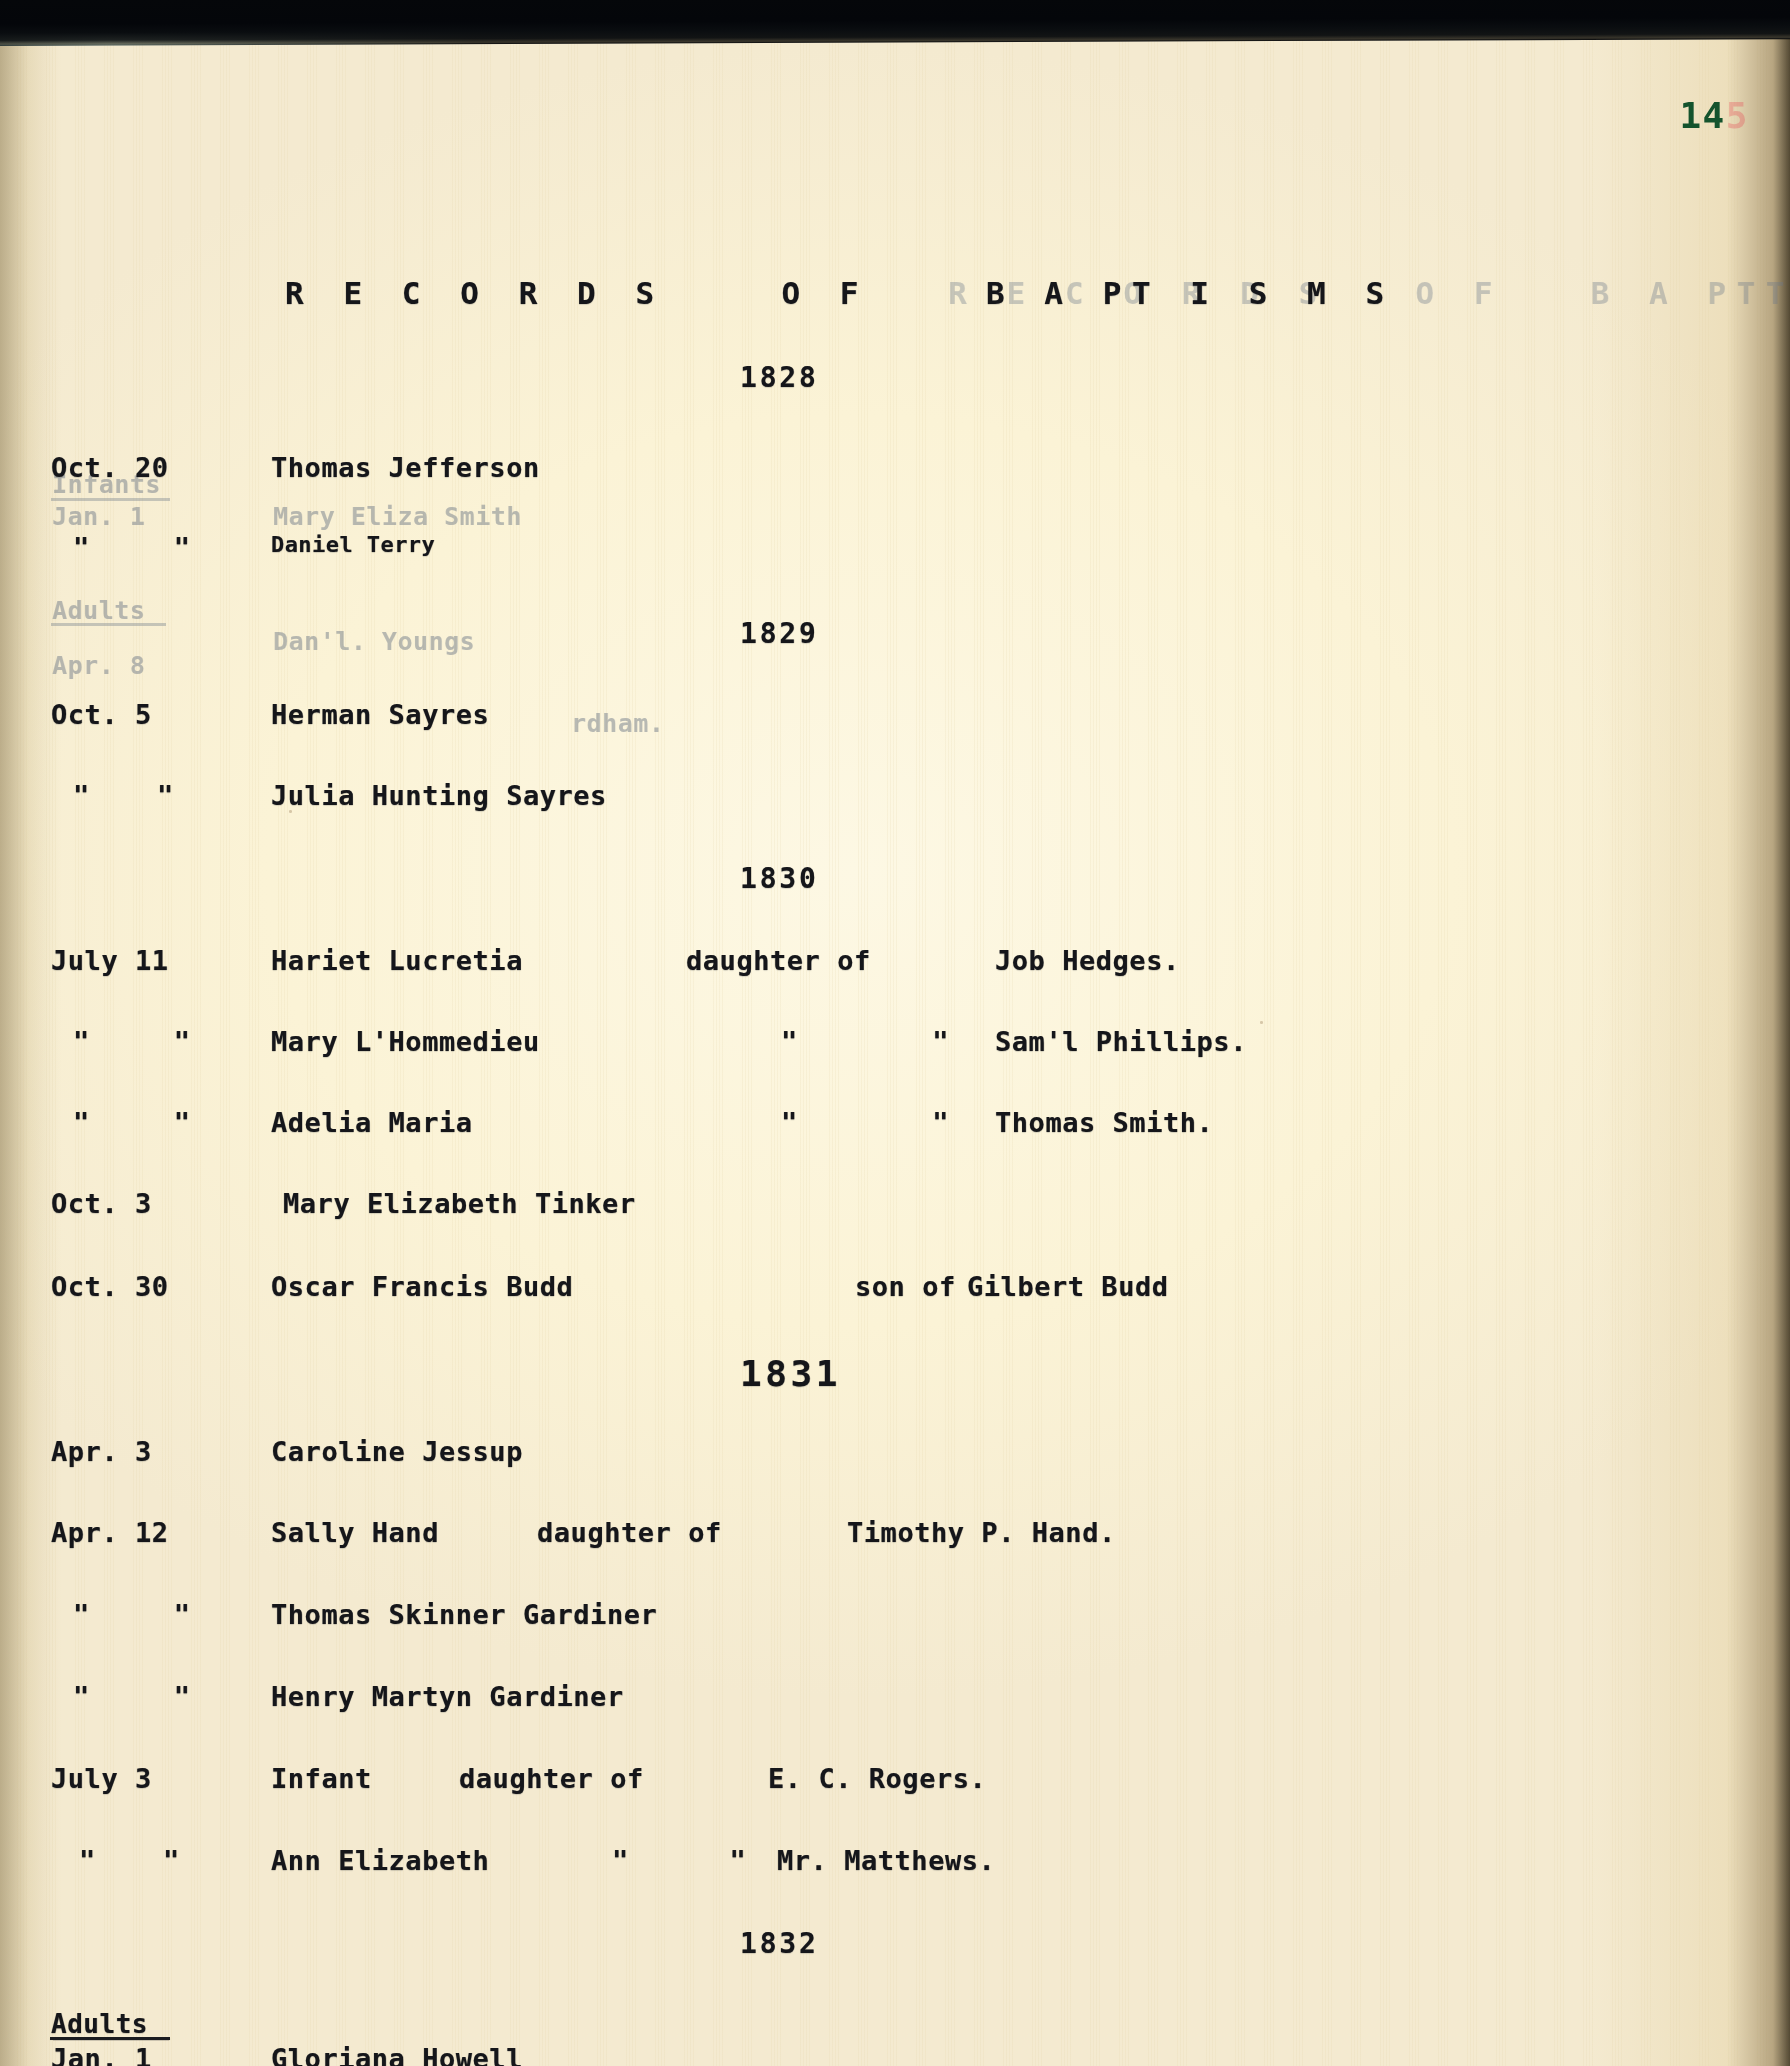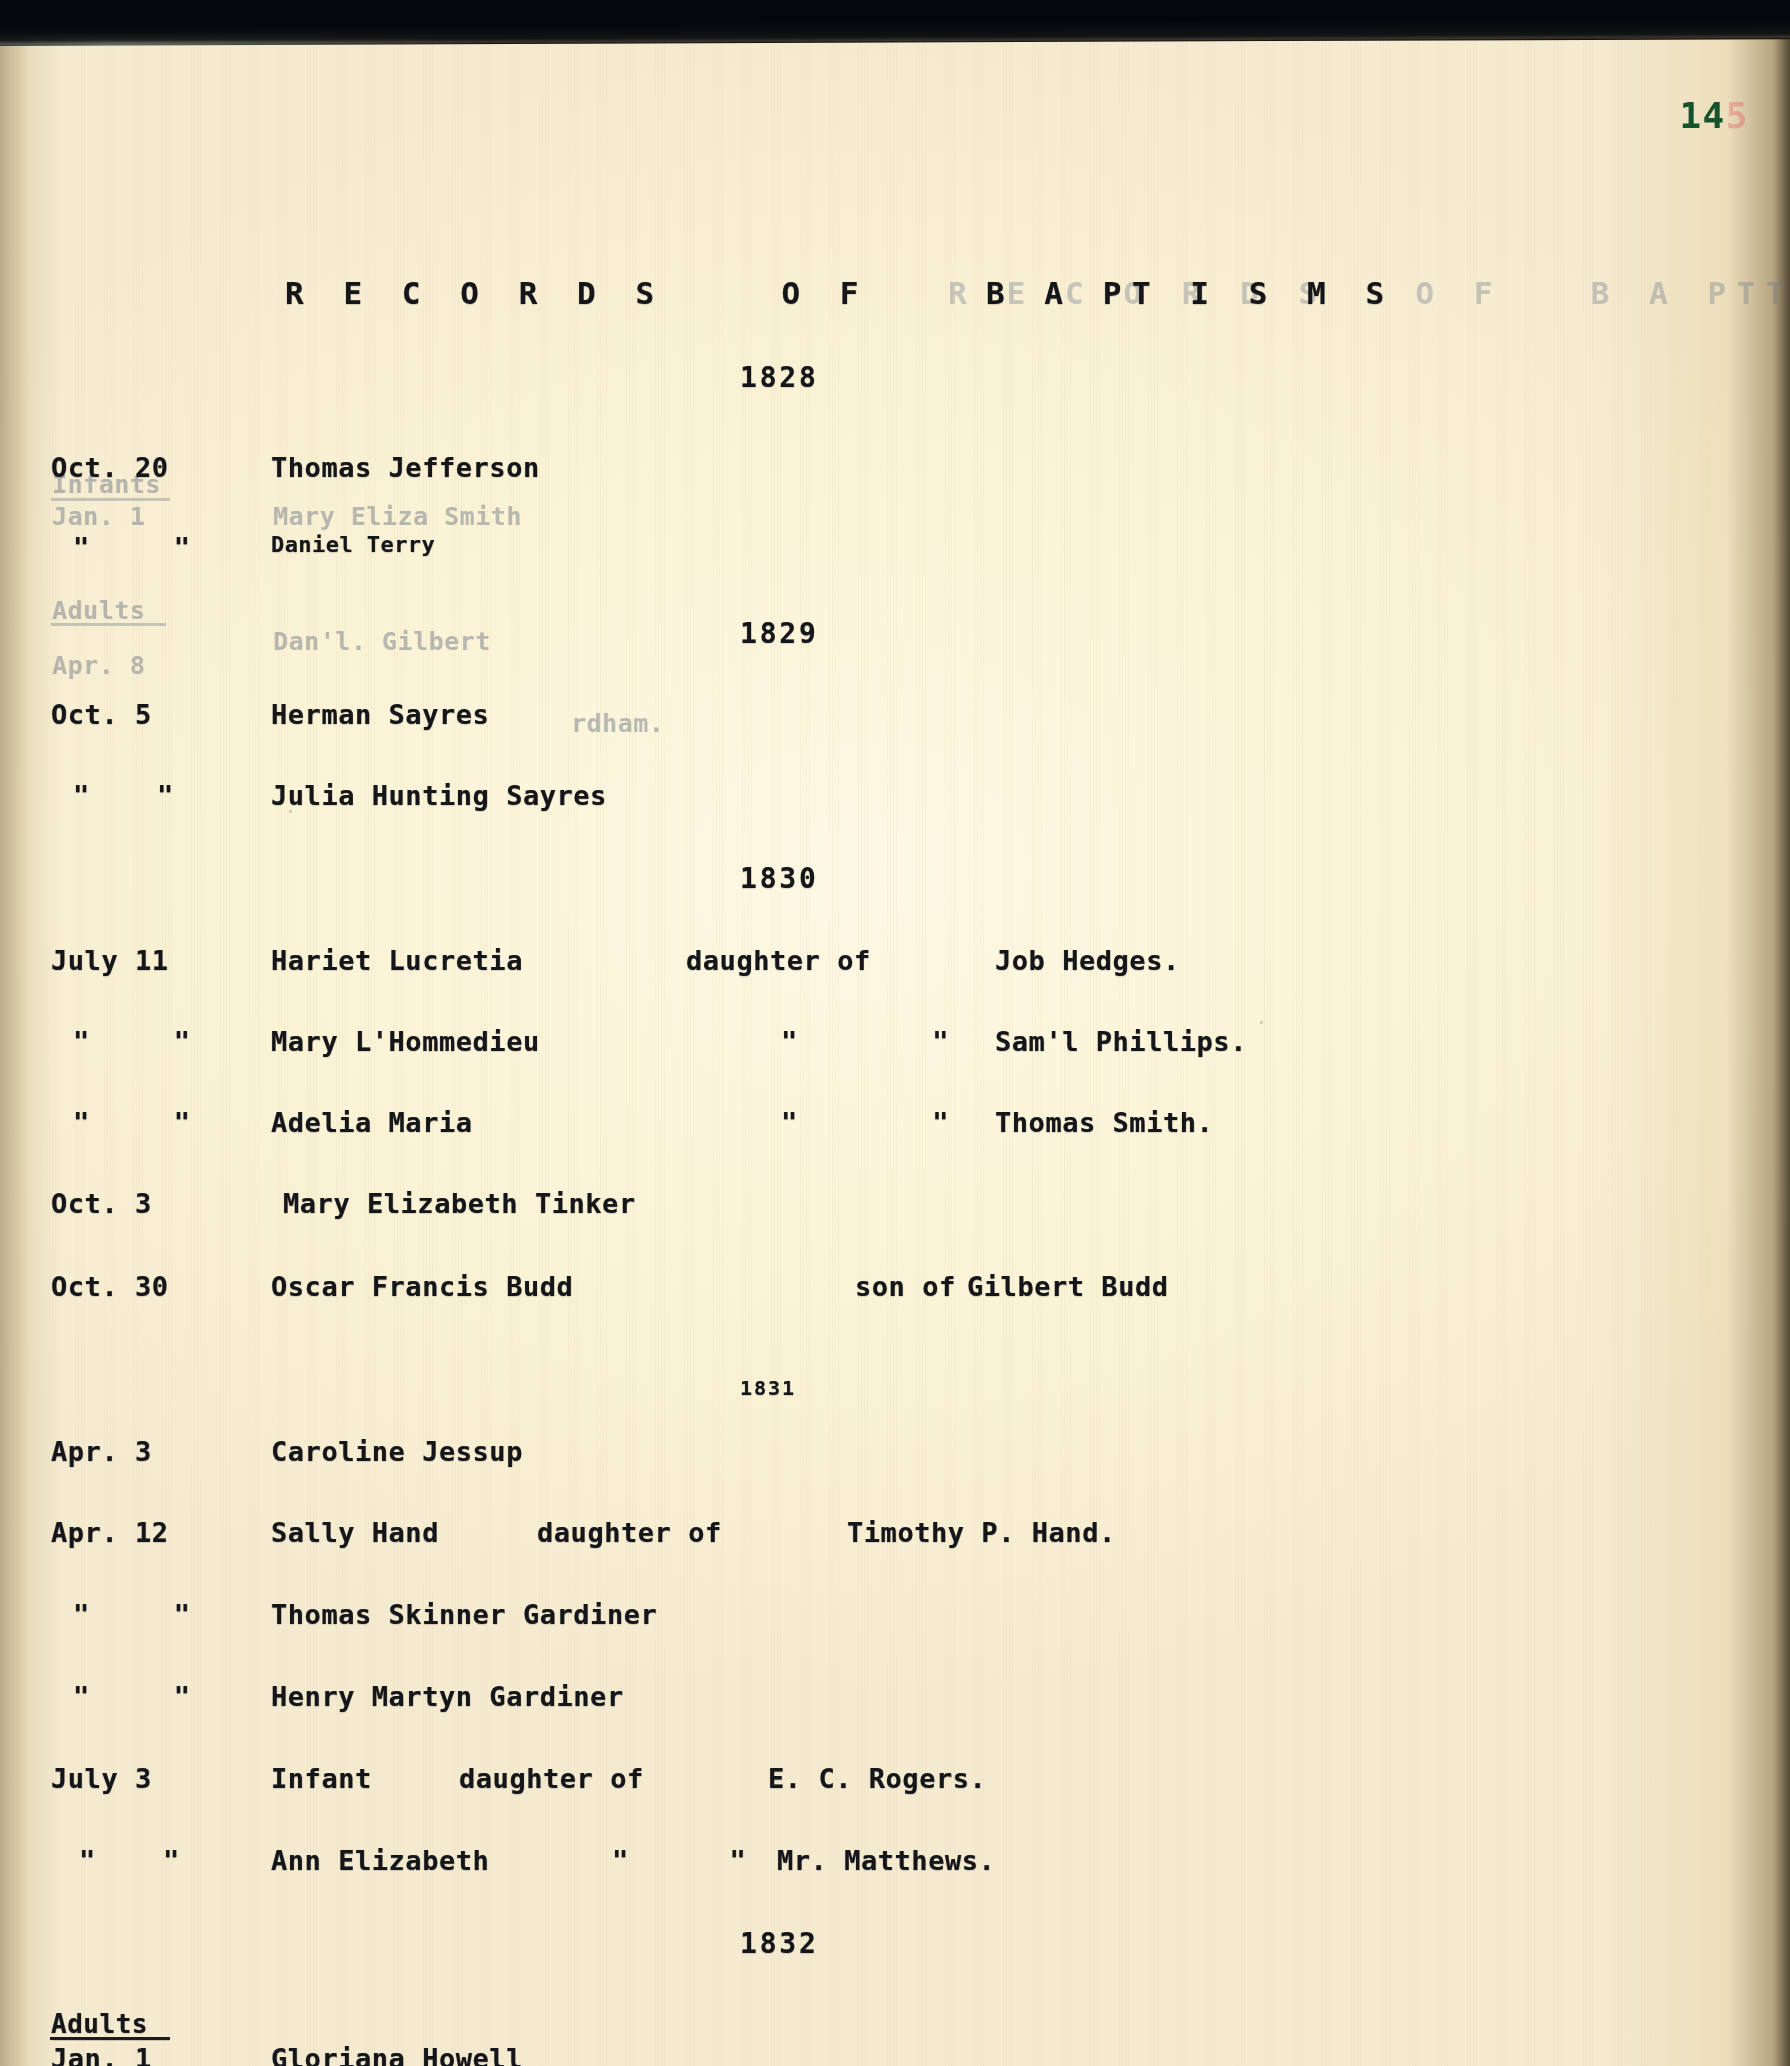--- a/index.html
+++ b/index.html
@@ -135,21 +135,21 @@
   <div class="ghost ghost-faint" style="left:948px; top:275px; font-size:31px; letter-spacing:0.34em;">R E C O R D S   O F   B A PTTISSMMSS</div>
 
   <div class="ghost" style="left:52px; top:470px; font-size:25px;">Infants</div>
   <div class="u-rule ghost-rule" style="left:51px; top:498px; width:119px; height:2.5px;"></div>
   <div class="ghost" style="left:52px; top:502px; font-size:25px;">Jan. 1</div>
   <div class="ghost" style="left:273px; top:502px; font-size:25px;">Mary Eliza Smith</div>
 
   <div class="ghost" style="left:52px; top:596px; font-size:25px;">Adults</div>
   <div class="u-rule ghost-rule" style="left:51px; top:623px; width:115px; height:2.5px;"></div>
   <div class="ghost" style="left:52px; top:651px; font-size:25px;">Apr. 8</div>
-  <div class="ghost" style="left:273px; top:627px; font-size:25px;">Dan'l. Gilbert</div>
+  <div class="ghost" style="left:273px; top:627px; font-size:25px;">Dan'l. Youngs</div>
 
   <div class="ghost" style="left:571px; top:709px; font-size:25px;">rdham.</div>
 
   <div class="ink" style="left:285px; top:275px; font-size:31px; letter-spacing:0.34em;">R E C O R D S    O F    B A PT I S M S</div>
 
   <div class="ink" style="left:740px; top:361px; font-size:28px; letter-spacing:0.10em;">1828</div>
 
   <div class="ink" style="left:51px; top:452px; font-size:27px;">Oct. 20</div>
   <div class="ink" style="left:271px; top:452px; font-size:27px;">Thomas Jefferson</div>
 
@@ -182,21 +182,21 @@
   <div class="ink" style="left:995px; top:1107px; font-size:27px;">Thomas Smith.</div>
 
   <div class="ink" style="left:51px; top:1188px; font-size:27px;">Oct. 3</div>
   <div class="ink" style="left:271px; top:1188px; font-size:27px;padding-left:12px;">Mary Elizabeth Tinker</div>
 
   <div class="ink" style="left:51px; top:1271px; font-size:27px;">Oct. 30</div>
   <div class="ink" style="left:271px; top:1271px; font-size:27px;">Oscar Francis Budd</div>
   <div class="ink" style="left:855px; top:1271px; font-size:27px;">son of</div>
   <div class="ink" style="left:967px; top:1271px; font-size:27px;">Gilbert Budd</div>
 
-  <div class="ink" style="left:740px; top:1353px; font-size:20px; letter-spacing:0.10em;margin-top:23px;">1831</div>
+  <div class="ink" style="left:740px; top:1353px; font-size:36px; letter-spacing:0.10em;">1831</div>
 
   <div class="ink" style="left:51px; top:1436px; font-size:27px;">Apr. 3</div>
   <div class="ink" style="left:271px; top:1436px; font-size:27px;">Caroline Jessup</div>
 
   <div class="ink" style="left:51px; top:1517px; font-size:27px;">Apr. 12</div>
   <div class="ink" style="left:271px; top:1517px; font-size:27px;">Sally Hand</div>
   <div class="ink" style="left:537px; top:1517px; font-size:27px;">daughter of</div>
   <div class="ink" style="left:847px; top:1517px; font-size:27px;">Timothy P. Hand.</div>
 
   <div class="ink" style="left:73px; top:1599px; font-size:27px;">"     "</div>

